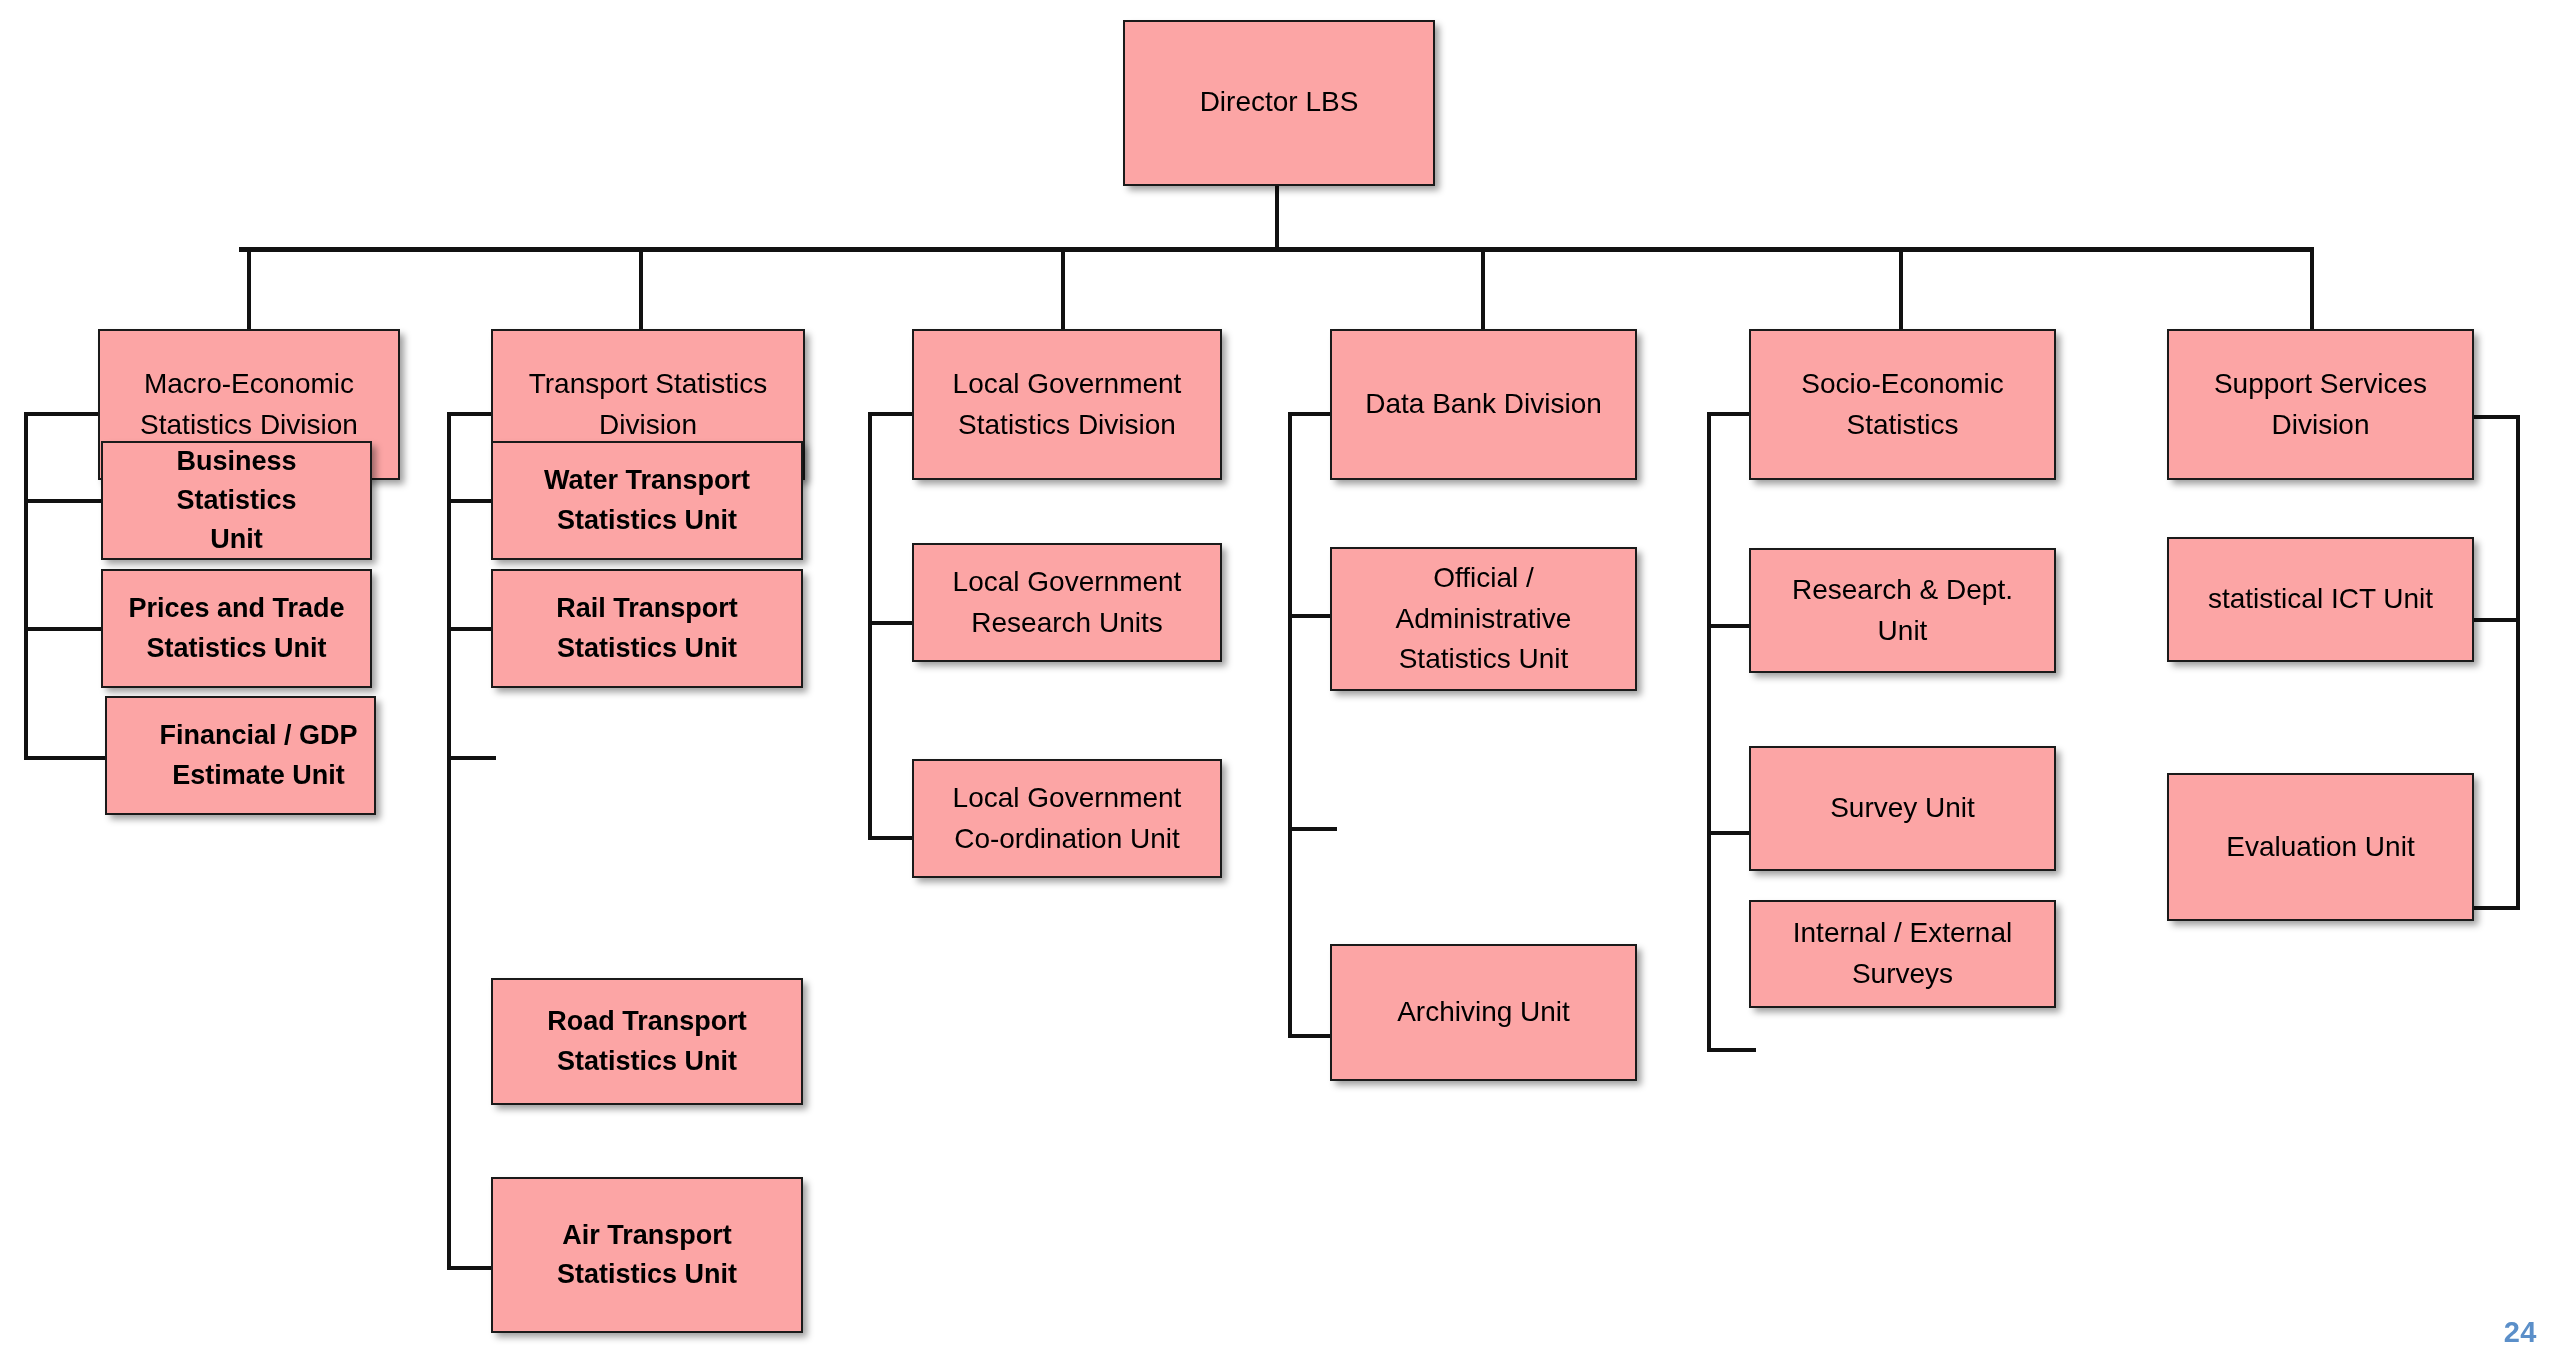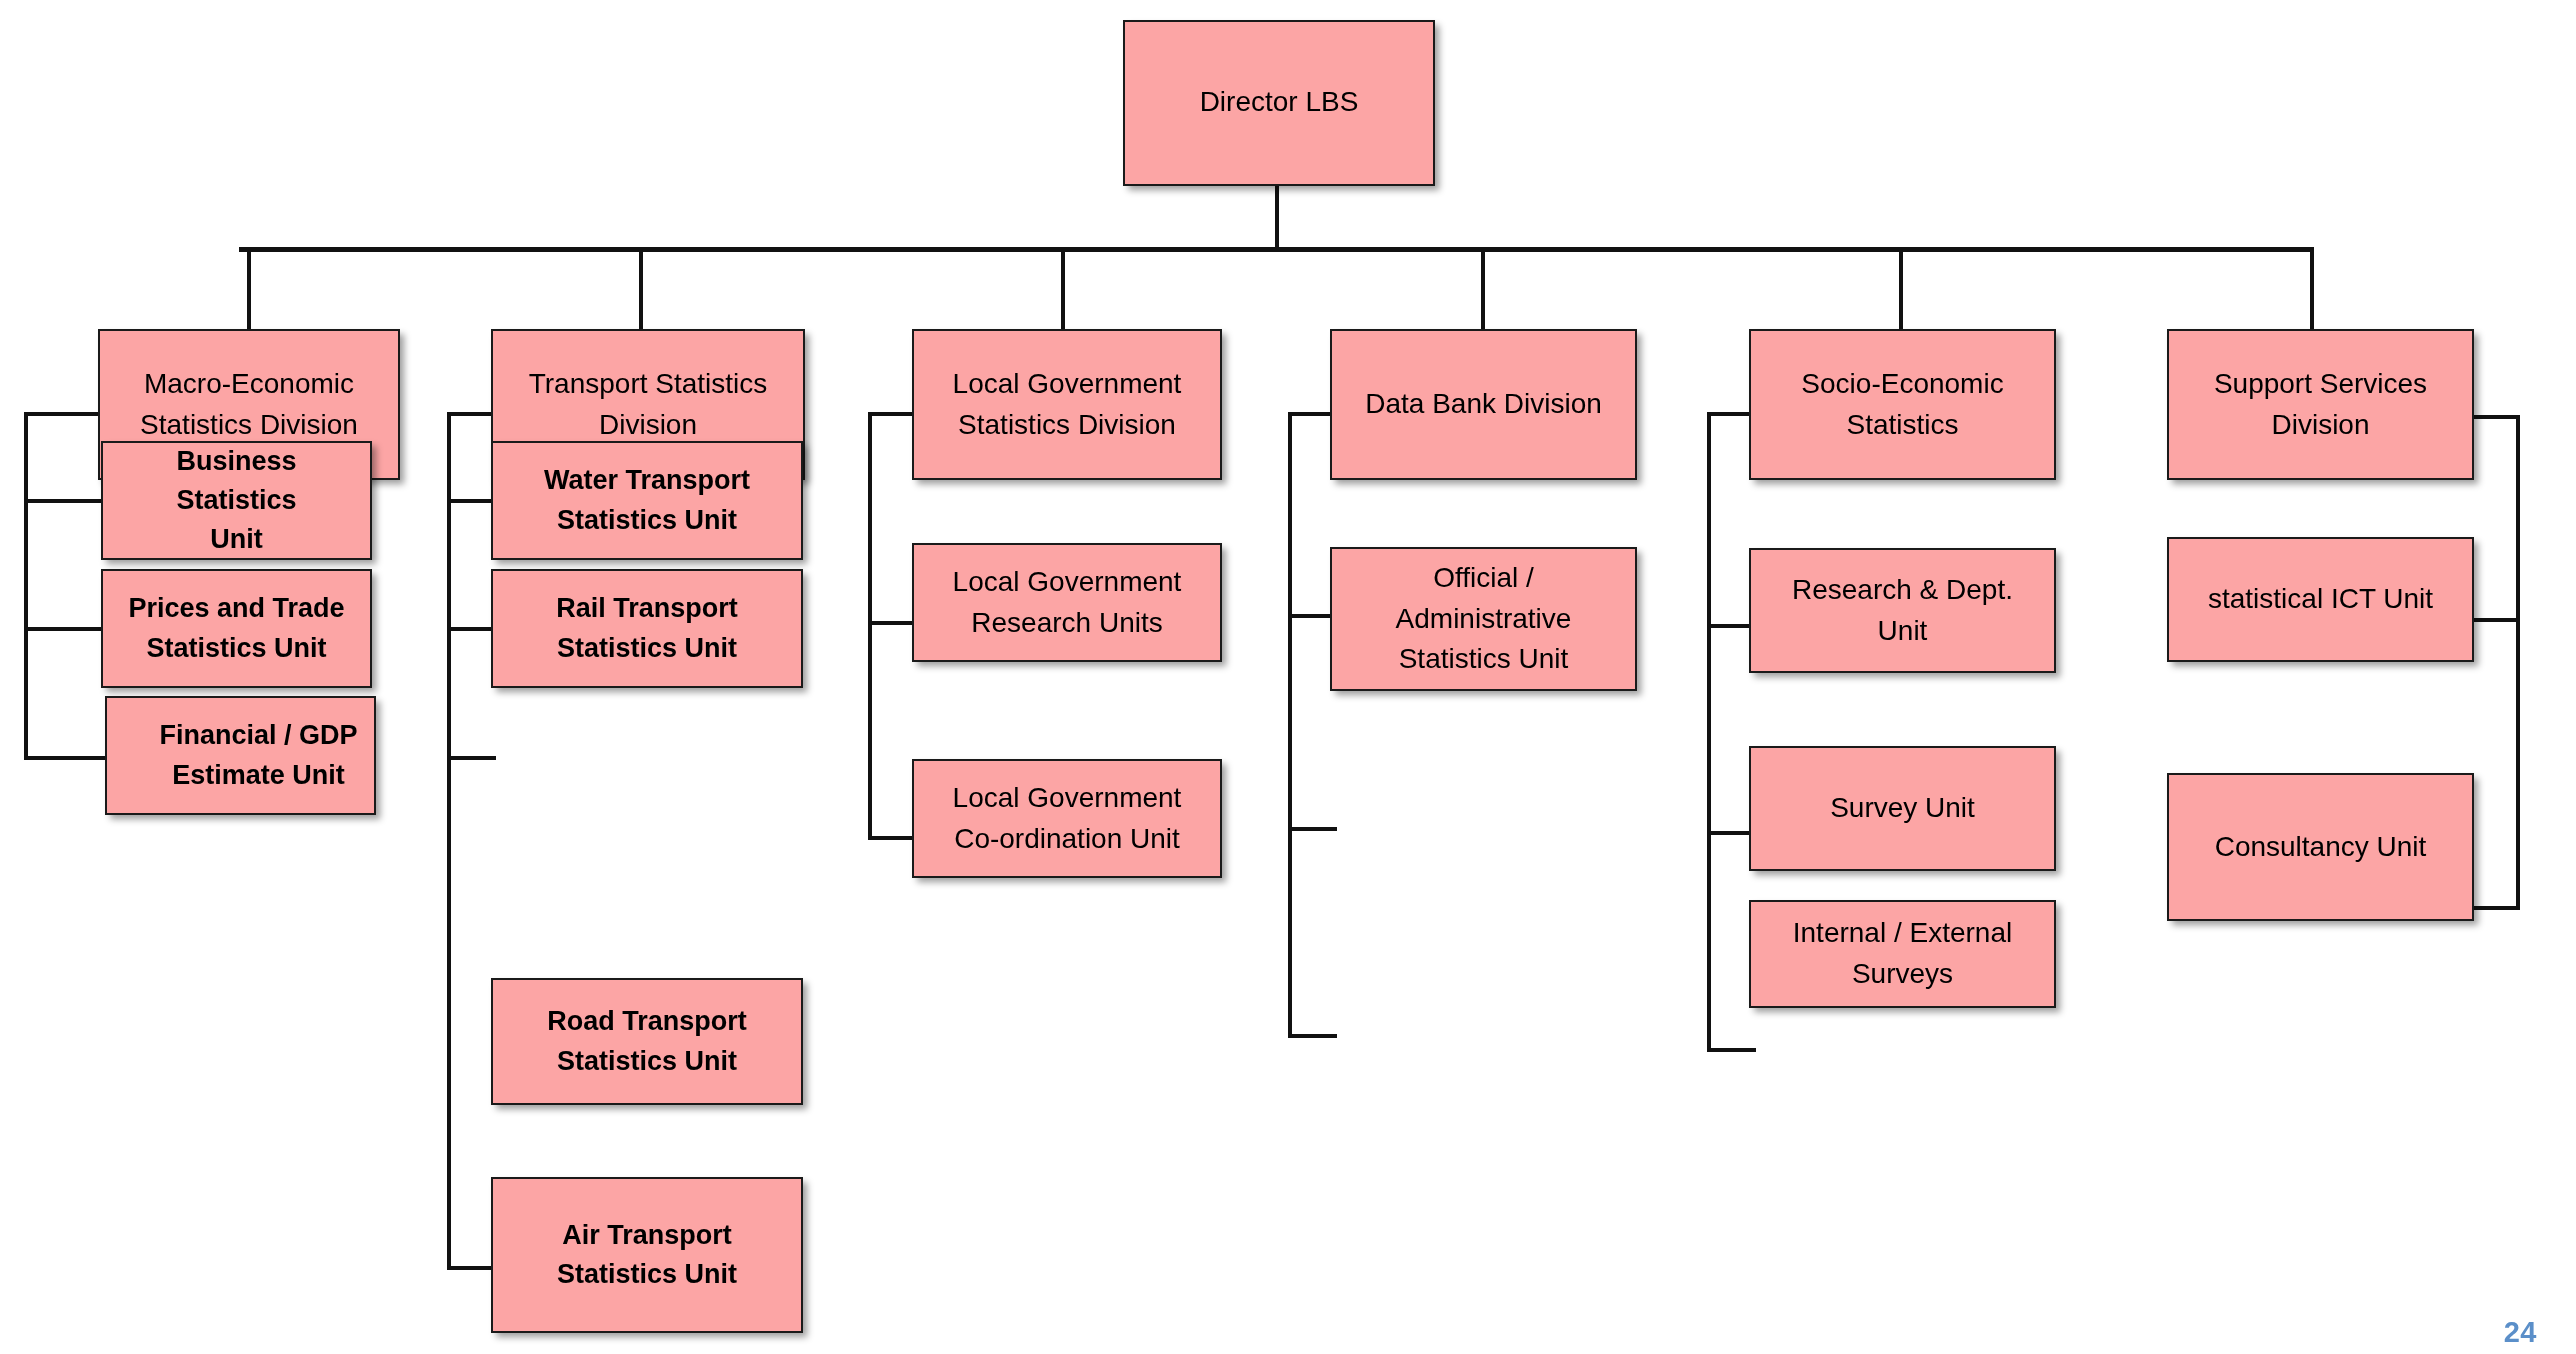--- a/index.html
+++ b/index.html
@@ -173,20 +173,23 @@
   <div class="conn v" style="left:1288px; top:412px; height:626px;"></div>
   <div class="conn h" style="left:1288px; top:614px; width:49px;"></div>
   <div class="conn h" style="left:1288px; top:827px; width:49px;"></div>
   <div class="conn h" style="left:1288px; top:1034px; width:49px;"></div>
 
   <div class="node unit" style="left:1330px; top:547px; width:307px; height:144px;">
     <span class="node-label">Official /
 Administrative
 Statistics Unit</span>
   </div>
+  <div class="node unit" style="left:1330px; top:944px; width:307px; height:137px;">
+    <span class="node-label">Archiving Unit</span>
+  </div>
 
   <div class="node division" style="left:1749px; top:329px; width:307px; height:151px;">
     <span class="node-label">Socio-Economic
 Statistics</span>
   </div>
   <div class="conn h" style="left:1707px; top:412px; width:46px;"></div>
   <div class="conn v" style="left:1707px; top:412px; height:640px;"></div>
   <div class="conn h" style="left:1707px; top:624px; width:49px;"></div>
   <div class="conn h" style="left:1707px; top:831px; width:49px;"></div>
   <div class="conn h" style="left:1707px; top:1048px; width:49px;"></div>
@@ -209,19 +212,19 @@
   </div>
   <div class="conn h" style="left:2471px; top:415px; width:49px;"></div>
   <div class="conn v" style="left:2516px; top:415px; height:495px;"></div>
   <div class="conn h" style="left:2471px; top:618px; width:49px;"></div>
   <div class="conn h" style="left:2471px; top:906px; width:49px;"></div>
 
   <div class="node unit" style="left:2167px; top:537px; width:307px; height:125px;">
     <span class="node-label">statistical ICT Unit</span>
   </div>
   <div class="node unit" style="left:2167px; top:773px; width:307px; height:148px;">
-    <span class="node-label">Consultancy Unit</span>
+    <span class="node-label">Evaluation Unit</span>
   </div>
 
   <div id="page-number">24</div>
 
 </div>
 
 
 </body></html>

